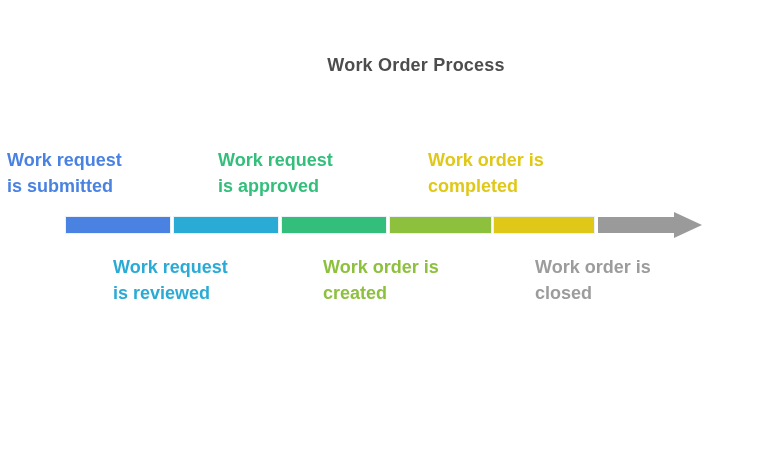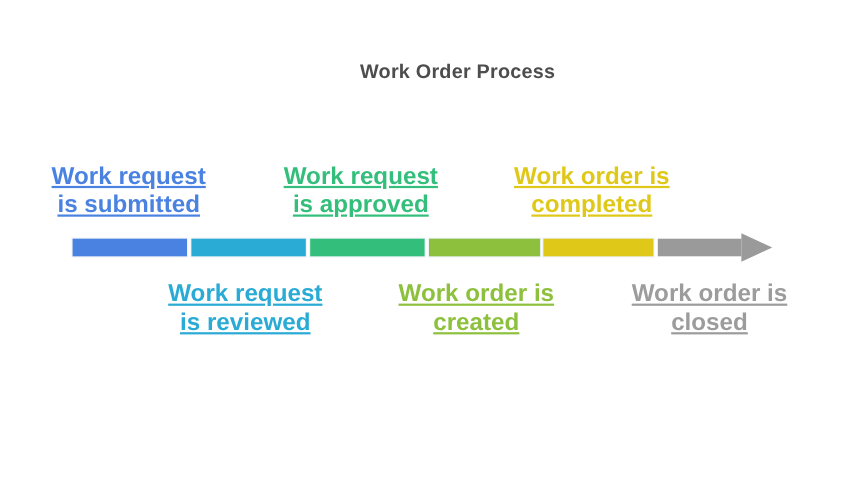--- a/index.html
+++ b/index.html
@@ -22,26 +22,24 @@
     width: 768px;
     margin: 0;
     text-align: center;
     font-size: 18px;
     font-weight: bold;
     letter-spacing: 0.2px;
   }
   .stage-label {
     position: absolute;
     width: 220px;
-    text-align: center;
-    font-size: 22px;
+    font-size: 18px;
     font-weight: bold;
     line-height: 26px;
     white-space: pre-line;
-    text-decoration: underline;
   }
   .above { top: 147px; }
   .below { top: 254px; }
   .pos-a0 { left: 7px; }
   .pos-a1 { left: 218px; }
   .pos-a2 { left: 428px; }
   .pos-b0 { left: 113px; }
   .pos-b1 { left: 323px; }
   .pos-b2 { left: 535px; }
   .segment {

